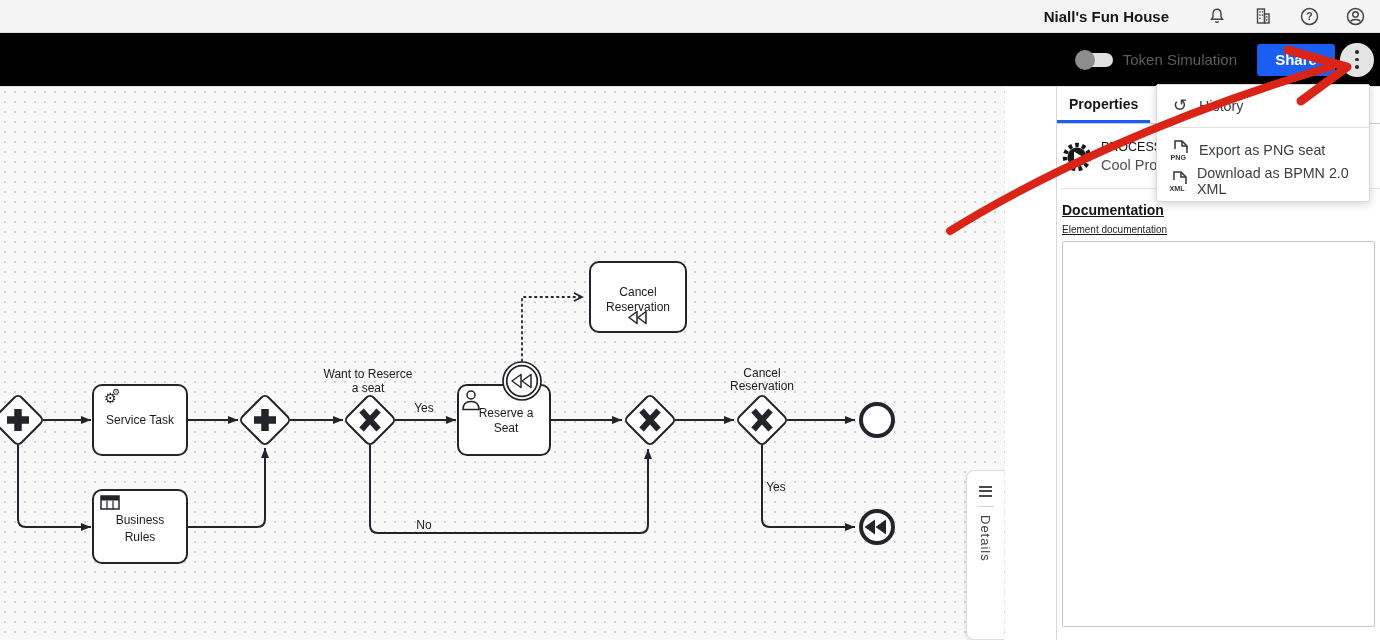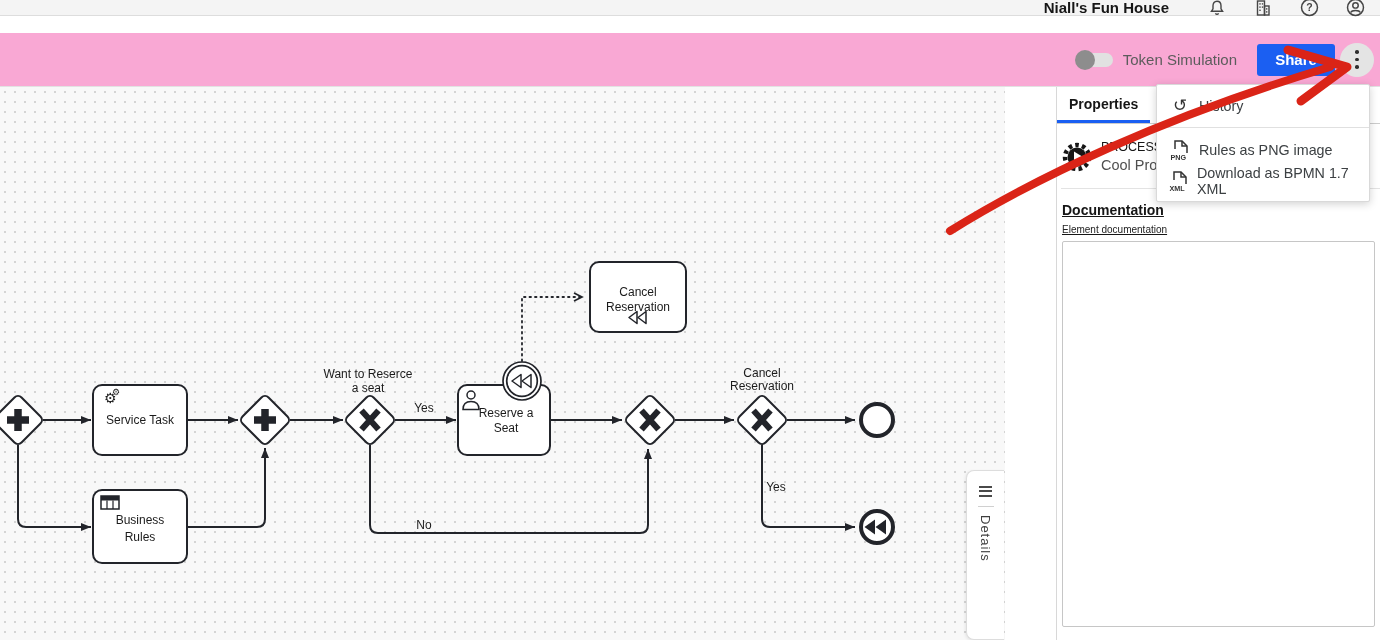--- a/index.html
+++ b/index.html
@@ -1,30 +1,30 @@
 <!DOCTYPE html>
 <html><head>
 <meta charset="utf-8">
 <style>
   html,body{margin:0;padding:0;background:#fff;}
   *{box-sizing:border-box;}
   #app{position:relative;width:1380px;height:640px;overflow:hidden;
        font-family:"Liberation Sans",sans-serif;color:#161616;background:#fff;}
 
   
-  .header{position:absolute;left:0;top:0;width:1380px;height:16px;background:#f4f4f4;
+  .header{position:absolute;left:0;top:0;width:1380px;height:33px;background:#f4f4f4;
           border-bottom:1px solid #ddd;display:flex;align-items:center;justify-content:flex-end;
           padding-right:11px;}
   .ws-title{font-size:15px;font-weight:600;color:#161616;margin-right:16px;}
   .hicon{width:28px;height:28px;display:flex;align-items:center;justify-content:center;
          margin-left:18px;cursor:pointer;}
   .hicon svg{stroke:#454545;fill:none;stroke-width:1.4;}
 
   
-  .toolbar{position:absolute;left:0;top:33px;width:1380px;height:54px;background:#f9a8d4;
+  .toolbar{position:absolute;left:0;top:33px;width:1380px;height:54px;background:#000000;
            border-bottom:1px solid #e2e2e2;display:flex;align-items:center;justify-content:flex-end;
            padding-right:6px;}
   .toggle{position:relative;width:36px;height:14px;background:#e1e1e1;border-radius:8px;margin-right:10px;cursor:pointer;}
   .toggle .knob{position:absolute;left:-2px;top:-3px;width:20px;height:20px;border-radius:50%;background:#8d8d8d;}
   .tsim-label{font-size:15px;color:#5c5c5c;margin-right:20px;}
   .share-btn{width:78px;height:32px;background:#1b5ff2;color:#fff;border:none;border-radius:3px;
              font-family:"Liberation Sans",sans-serif;font-size:15px;font-weight:600;margin-right:5px;cursor:pointer;}
   .kebab{width:34px;height:34px;border-radius:50%;background:#e4e4e4;display:flex;flex-direction:column;
          align-items:center;justify-content:center;cursor:pointer;}
   .kebab i{width:3.5px;height:3.5px;border-radius:50%;background:#2e2e2e;margin:2.1px 0;}
@@ -289,31 +289,31 @@
     </div>
     <div class="menu-sep"></div>
     <div class="menu-item">
       <span class="mi-icon">
         <svg width="20" height="22" viewBox="0 0 20 22">
             <path d="M5,10 V2 H12 L17,7 V14" fill="none" stroke="#333" stroke-width="1.5"></path>
             <path d="M12,2 V7 H17" fill="none" stroke="#333" stroke-width="1.5"></path>
             <text class="doc-badge" x="0.5" y="21">PNG</text>
           </svg>
       </span>
-      <span>Rules as PNG image</span>
+      <span>Export as PNG seat</span>
     </div>
     <div class="menu-item">
       <span class="mi-icon">
         <svg width="20" height="22" viewBox="0 0 20 22">
             <path d="M5,10 V2 H12 L17,7 V14" fill="none" stroke="#333" stroke-width="1.5"></path>
             <path d="M12,2 V7 H17" fill="none" stroke="#333" stroke-width="1.5"></path>
             <text class="doc-badge" x="0.5" y="21">XML</text>
           </svg>
       </span>
-      <span>Download as BPMN 1.7 XML</span>
+      <span>Download as BPMN 2.0 XML</span>
     </div>
   </div>
 
   <svg class="anno">
     <path d="M950,231 C1035,178 1165,116 1330,67" stroke="#da2417" stroke-width="8" fill="none" stroke-linecap="round"></path>
     <path d="M1288,50 L1347,67 L1301,101" stroke="#da2417" stroke-width="9" fill="none" stroke-linecap="round" stroke-linejoin="round"></path>
   </svg>
 
 </div>
 

